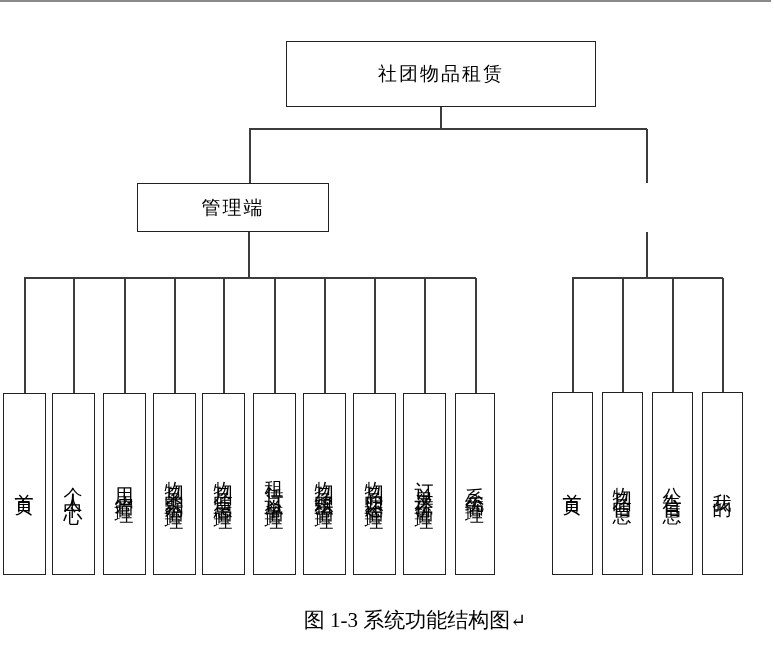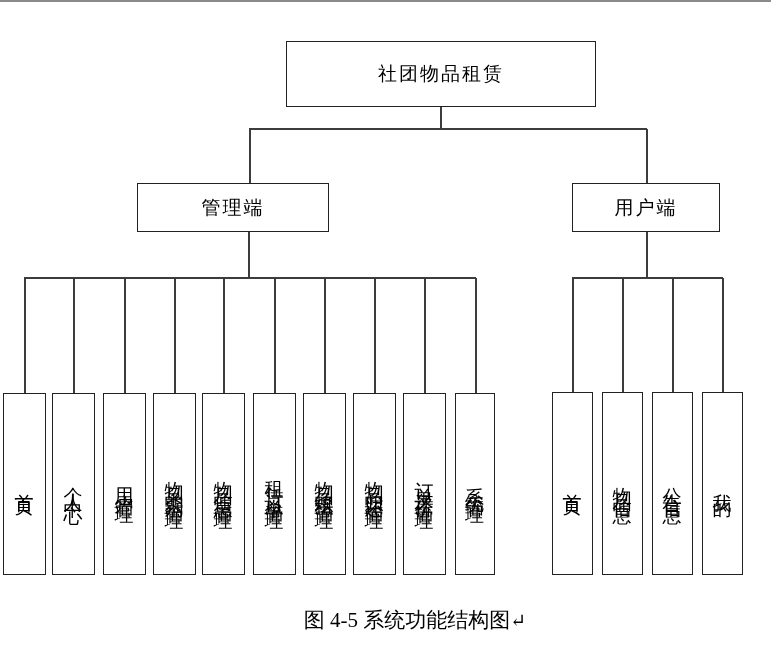--- a/index.html
+++ b/index.html
@@ -90,23 +90,20 @@
   <div class="top-rule"></div>
 
   <div class="box root-box">
     <span class="h-label">社团物品租赁</span>
   </div>
 
   <div class="box admin-box">
     <span class="h-label">管理端</span>
   </div>
 
-  <div class="box user-box">
-    <span class="h-label">用户端</span>
-  </div>
 
   <div class="box leaf a1">
       <span>首页</span>
     </div>
   <div class="box leaf a2">
       <span>个人中心</span>
     </div>
   <div class="box leaf a3">
       <span>用户管理</span>
     </div>
@@ -162,16 +159,16 @@
   <div class="line drop da7"></div>
   <div class="line drop da8"></div>
   <div class="line drop da9"></div>
   <div class="line drop da10"></div>
   <div class="line drop du1"></div>
   <div class="line drop du2"></div>
   <div class="line drop du3"></div>
   <div class="line drop du4"></div>
 
   <div class="caption">
-    <span>图 4-5 系统功能结构图</span><span class="mark">↵</span>
+    <span>图 1-3 系统功能结构图</span><span class="mark">↵</span>
   </div>
 
 </div>
 
 </body></html>

